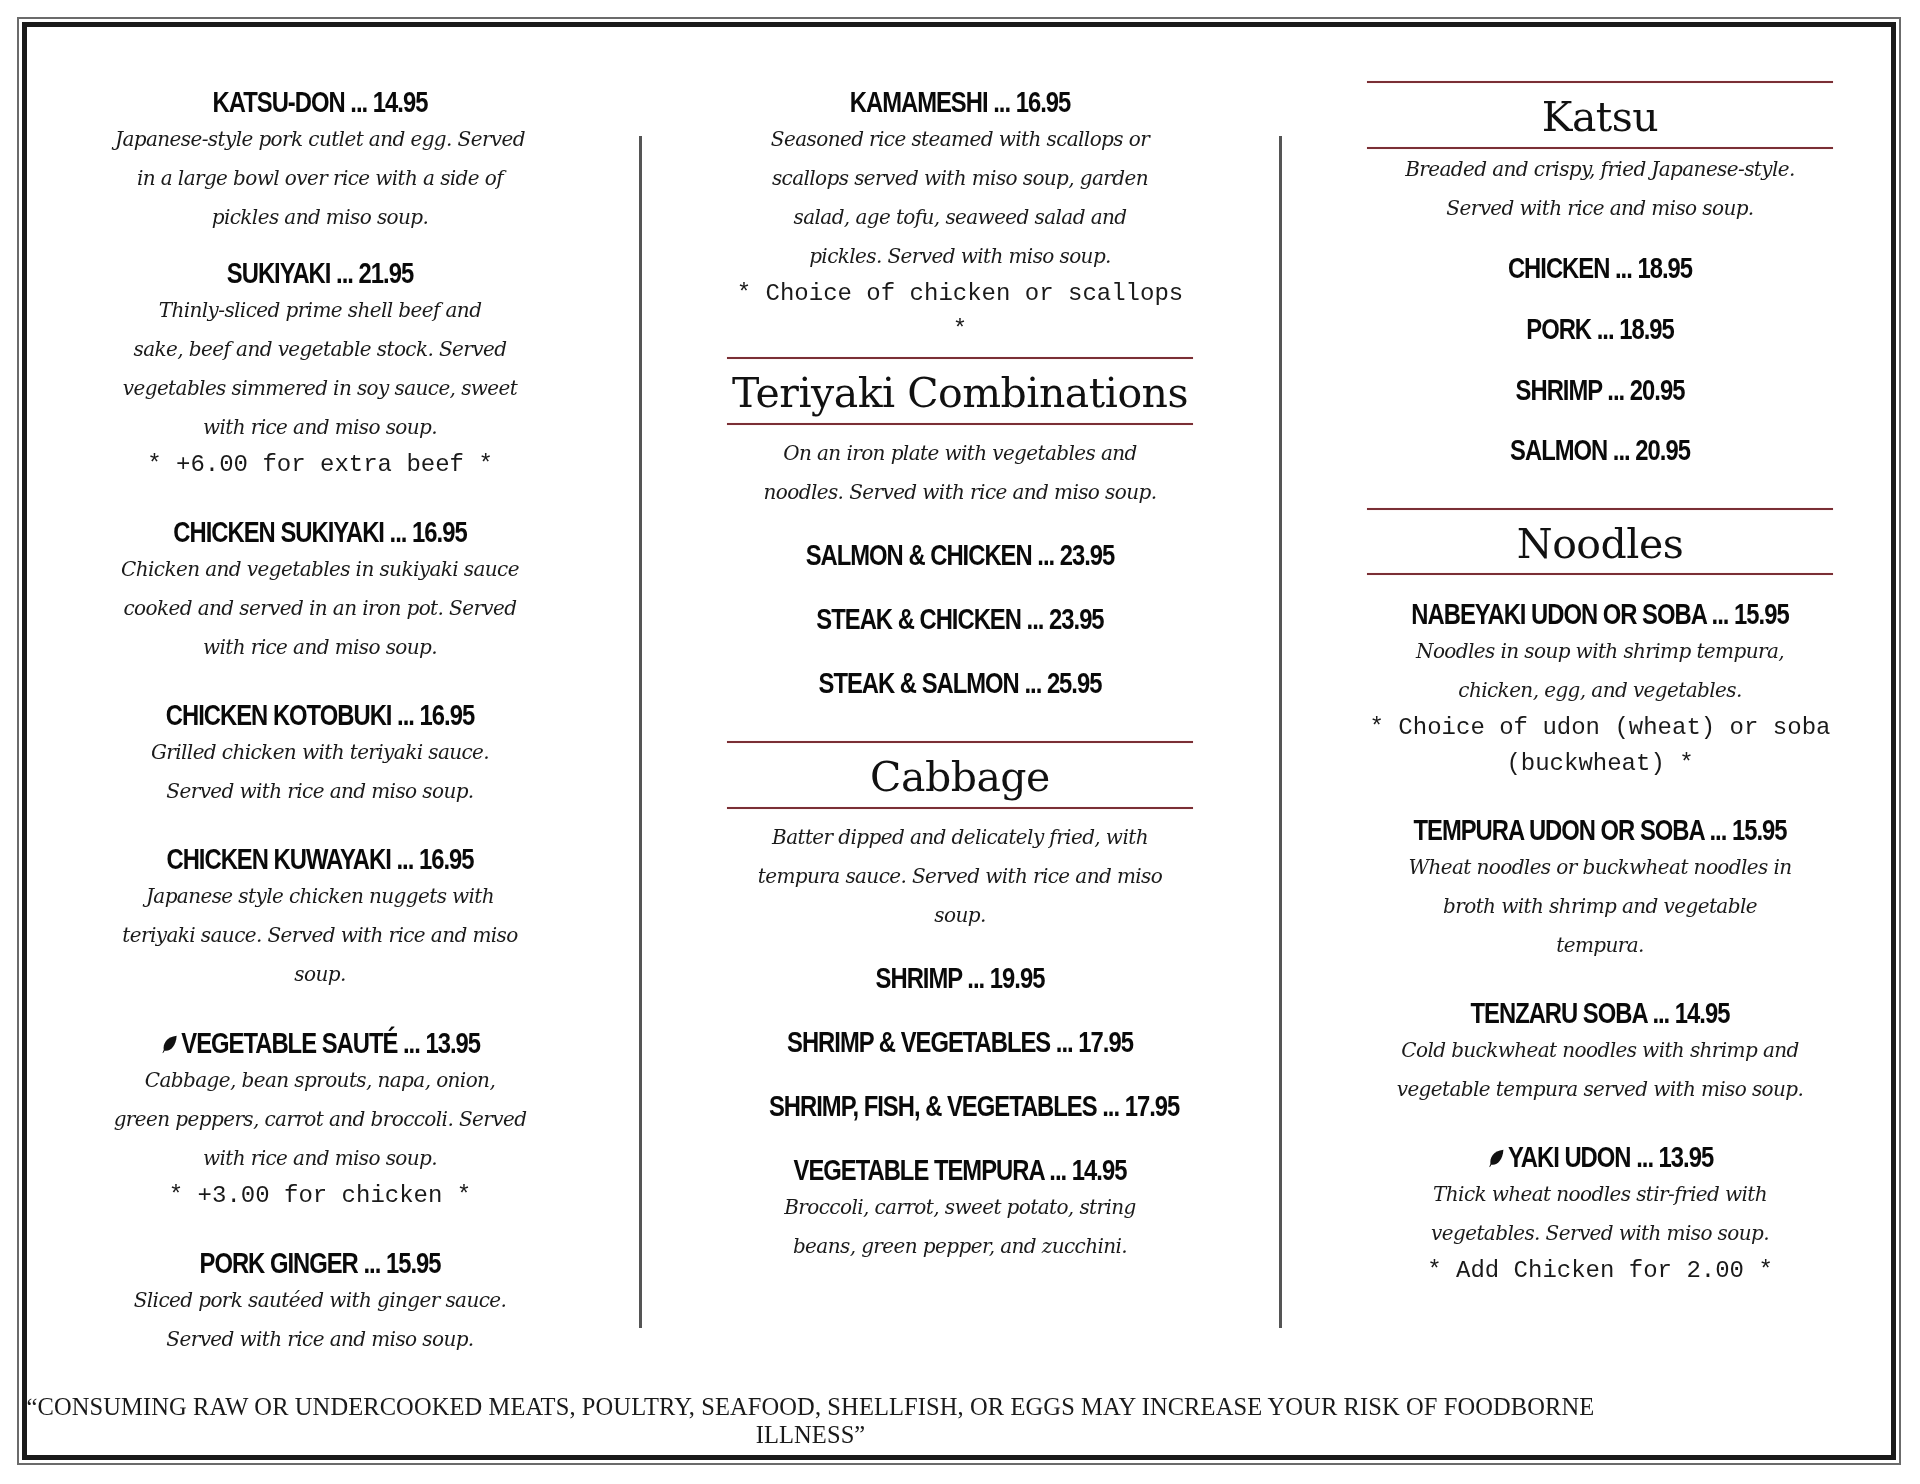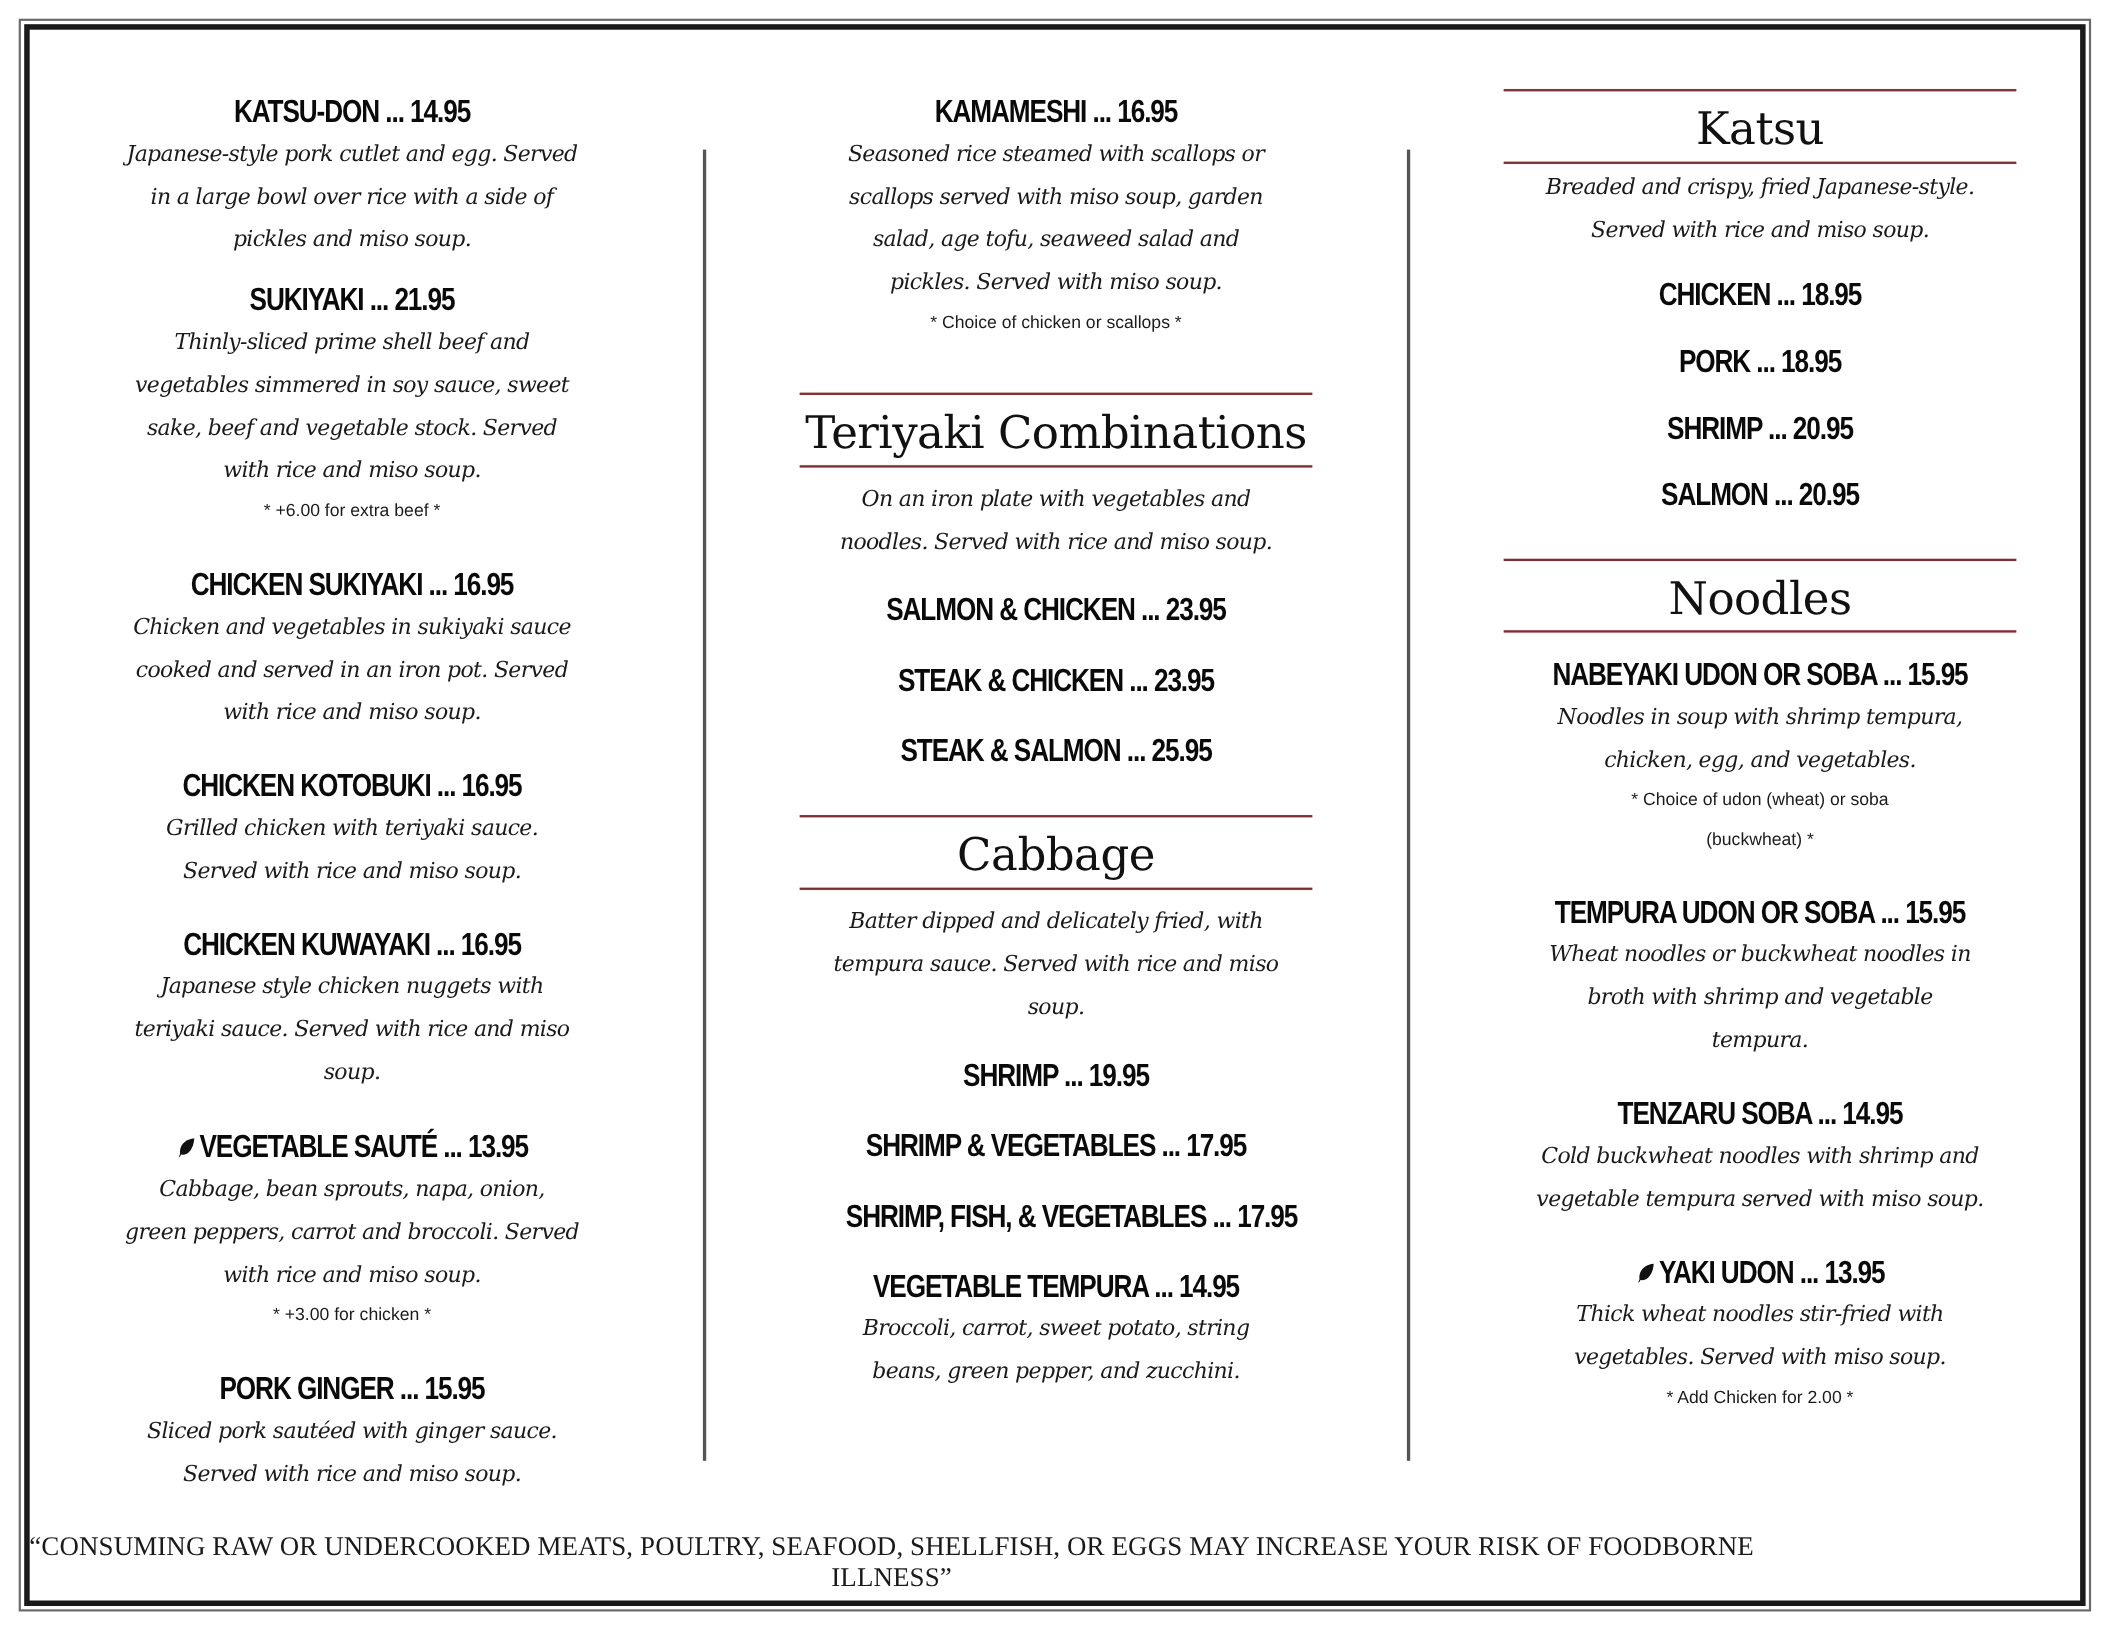--- a/index.html
+++ b/index.html
@@ -14,21 +14,21 @@
   .item-title {
     font-family: "Liberation Sans", sans-serif; font-weight: bold; font-size: 29px;
     letter-spacing: -1.2px; transform: scaleX(0.82); transform-origin: center;
     color: #0a0a0a; white-space: nowrap; margin: 0; line-height: 36px;
   }
   .item-desc {
     font-family: "DejaVu Serif", serif; font-style: italic; font-size: 20px; line-height: 39px;
     color: #1a1a1a; margin: 0; letter-spacing: -0.6px;
   }
   .item-note {
-    font-family: Liberation Sans, sans-serif; font-size: 16px; line-height: 36px; color: #1a1a1a; margin: 0;
+    font-family: Liberation Mono, monospace; font-size: 24px; line-height: 36px; color: #1a1a1a; margin: 0;
   }
   .section-rule { height: 2px; background: #7a2f35; box-shadow: 0 0 1px #e6a8a8; }
   .section-title {
     font-family: "DejaVu Serif", serif; font-size: 41px; color: #111; margin: 0; line-height: 62px; font-weight: normal; letter-spacing: -0.5px;
   }
   .leaf { display: inline-block; width: 22px; height: 22px; vertical-align: -2px; margin-right: 4px; }
   .abs { position: absolute; left: 0; right: 0; }
   .disclaimer {
     position: absolute; left: 0; width: 1621px; top: 1393px; text-align: center;
     font-family: "Liberation Serif", serif; font-size: 24.5px; color: #1a1a1a; letter-spacing: 0.1px;
@@ -48,22 +48,22 @@
   <div class="abs" style="top:84px">
     <p class="item-title">KATSU-DON ... 14.95</p>
     <p class="item-desc">Japanese-style pork cutlet and egg. Served</p>
     <p class="item-desc">in a large bowl over rice with a side of</p>
     <p class="item-desc">pickles and miso soup.</p>
   </div>
 
   <div class="abs" style="top:255px">
     <p class="item-title">SUKIYAKI ... 21.95</p>
     <p class="item-desc">Thinly-sliced prime shell beef and</p>
+    <p class="item-desc">sake, beef and vegetable stock. Served</p>
     <p class="item-desc">vegetables simmered in soy sauce, sweet</p>
-    <p class="item-desc">sake, beef and vegetable stock. Served</p>
     <p class="item-desc">with rice and miso soup.</p>
     <p class="item-note">* +6.00 for extra beef *</p>
   </div>
 
   <div class="abs" style="top:514px">
     <p class="item-title">CHICKEN SUKIYAKI ... 16.95</p>
     <p class="item-desc">Chicken and vegetables in sukiyaki sauce</p>
     <p class="item-desc">cooked and served in an iron pot. Served</p>
     <p class="item-desc">with rice and miso soup.</p>
   </div>

